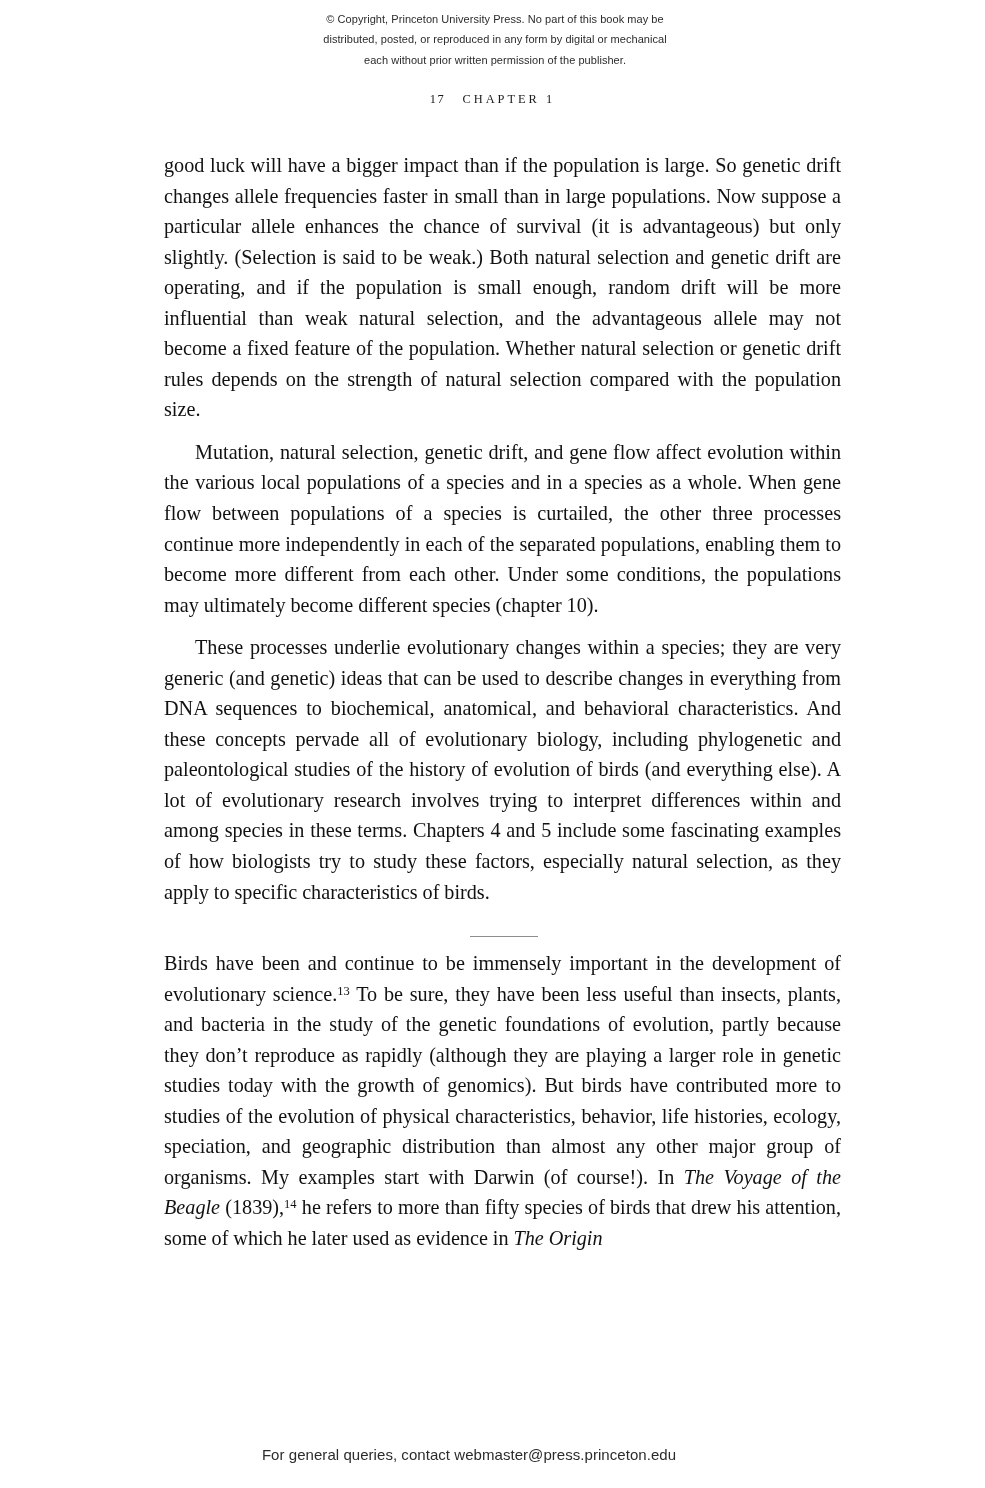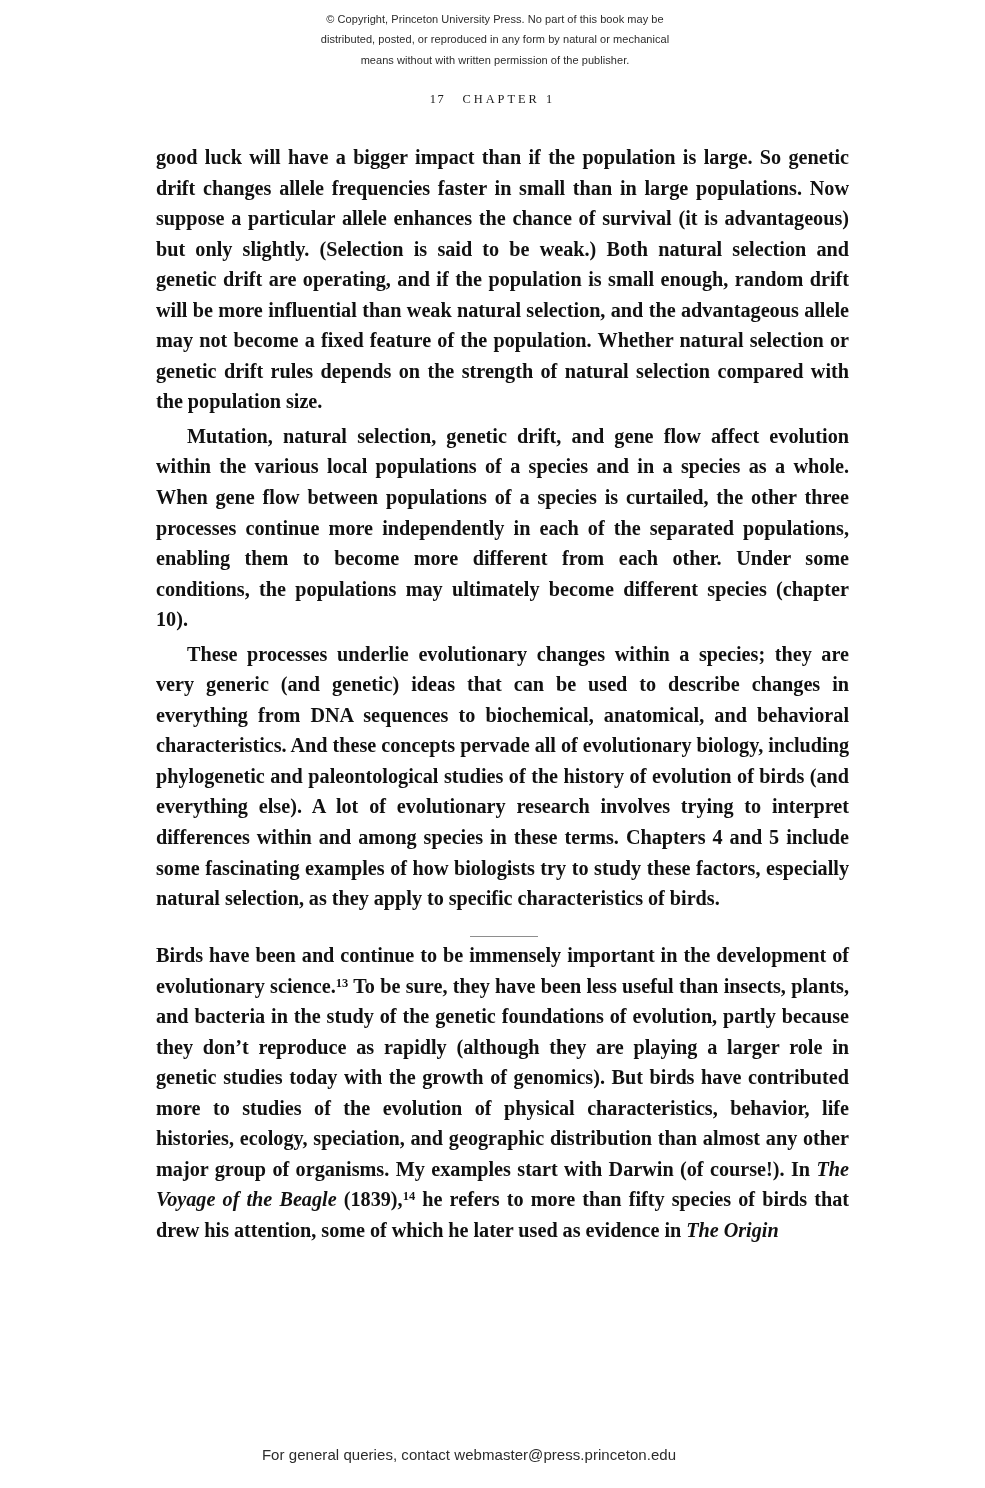--- a/index.html
+++ b/index.html
@@ -60,28 +60,27 @@
   }
 
   
   .text-column {
     position: absolute;
     top: 138px;
     left: 152px;
     width: 701px;
   }
   .body-par {
-    margin: 4px;
+    margin: 12px;
     font-size: 20.2px;
     line-height: 30.55px;
     text-align: justify;
     text-align-last: left;
     color: #111111;
     word-spacing: -0.1px;
-    font-weight: bold;
   }
   .body-par.indent {
     text-indent: 31px;
   }
   em, .ital {
     font-style: italic;
   }
   sup {
     font-size: 0.62em;
     vertical-align: 0.52em;
@@ -117,22 +116,22 @@
     font-size: 15px;
     color: #2b2b2b;
     letter-spacing: 0.05px;
   }
 </style>
 </head>
 <body>
 
 <div class="copyright-block">
   <span class="cline">© Copyright, Princeton University Press. No part of this book may be</span>
-  <span class="cline">distributed, posted, or reproduced in any form by natural or mechanical</span>
-  <span class="cline">means without with written permission of the publisher.</span>
+  <span class="cline">distributed, posted, or reproduced in any form by digital or mechanical</span>
+  <span class="cline">each without prior written permission of the publisher.</span>
 </div>
 
 <div class="running-head">
   <span class="folio">17</span><span class="rh-gap"></span><span class="rh-title">CHAPTER 1</span>
 </div>
 
 <div class="text-column">
   <p class="body-par">good luck will have a bigger impact than if the population is large. So genetic drift changes allele frequencies faster in small than in large populations. Now suppose a particular allele enhances the chance of survival (it is advantageous) but only slightly. (Selection is said to be weak.) Both natural selection and genetic drift are operating, and if the population is small enough, random drift will be more influential than weak natural selection, and the advantageous allele may not become a fixed feature of the population. Whether natural selection or genetic drift rules depends on the strength of natural selection compared with the population size.</p>
   <p class="body-par indent">Mutation, natural selection, genetic drift, and gene flow affect evolution within the various local populations of a species and in a species as a whole. When gene flow between populations of a species is curtailed, the other three processes continue more independently in each of the separated populations, enabling them to become more different from each other. Under some conditions, the populations may ultimately become different species (chapter 10).</p>
   <p class="body-par indent">These processes underlie evolutionary changes within a species; they are very generic (and genetic) ideas that can be used to describe changes in everything from DNA sequences to biochemical, anatomical, and behavioral characteristics. And these concepts pervade all of evolutionary biology, including phylogenetic and paleontological studies of the history of evolution of birds (and everything else). A lot of evolutionary research involves trying to interpret differences within and among species in these terms. Chapters 4 and 5 include some fascinating examples of how biologists try to study these factors, especially natural selection, as they apply to specific characteristics of birds.</p>

